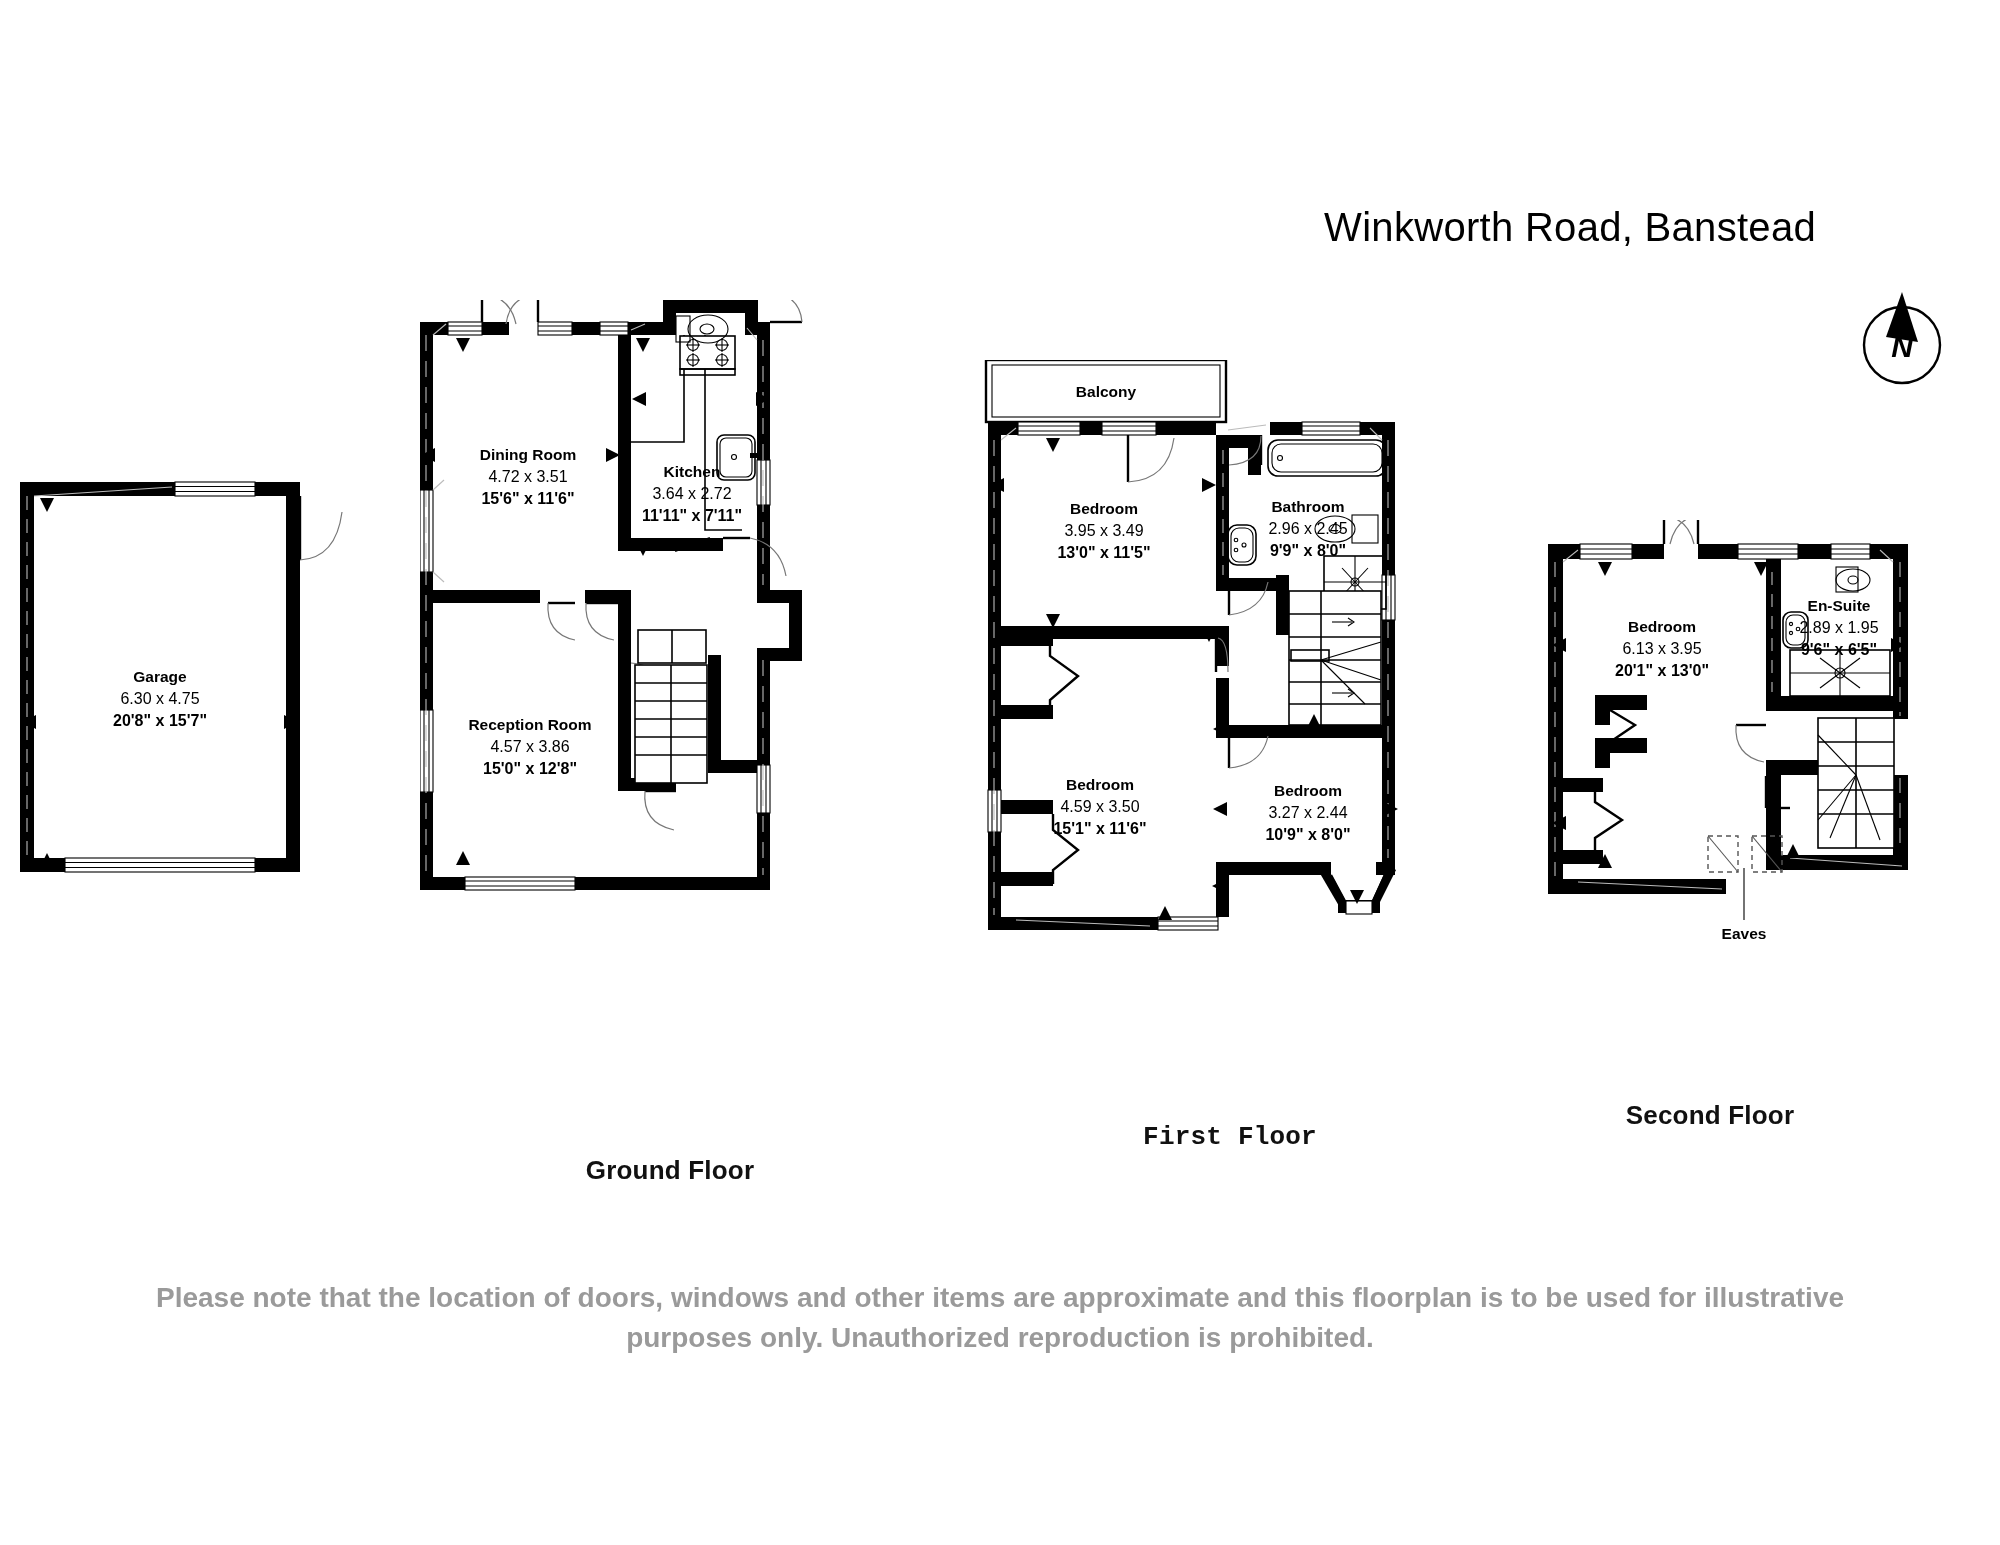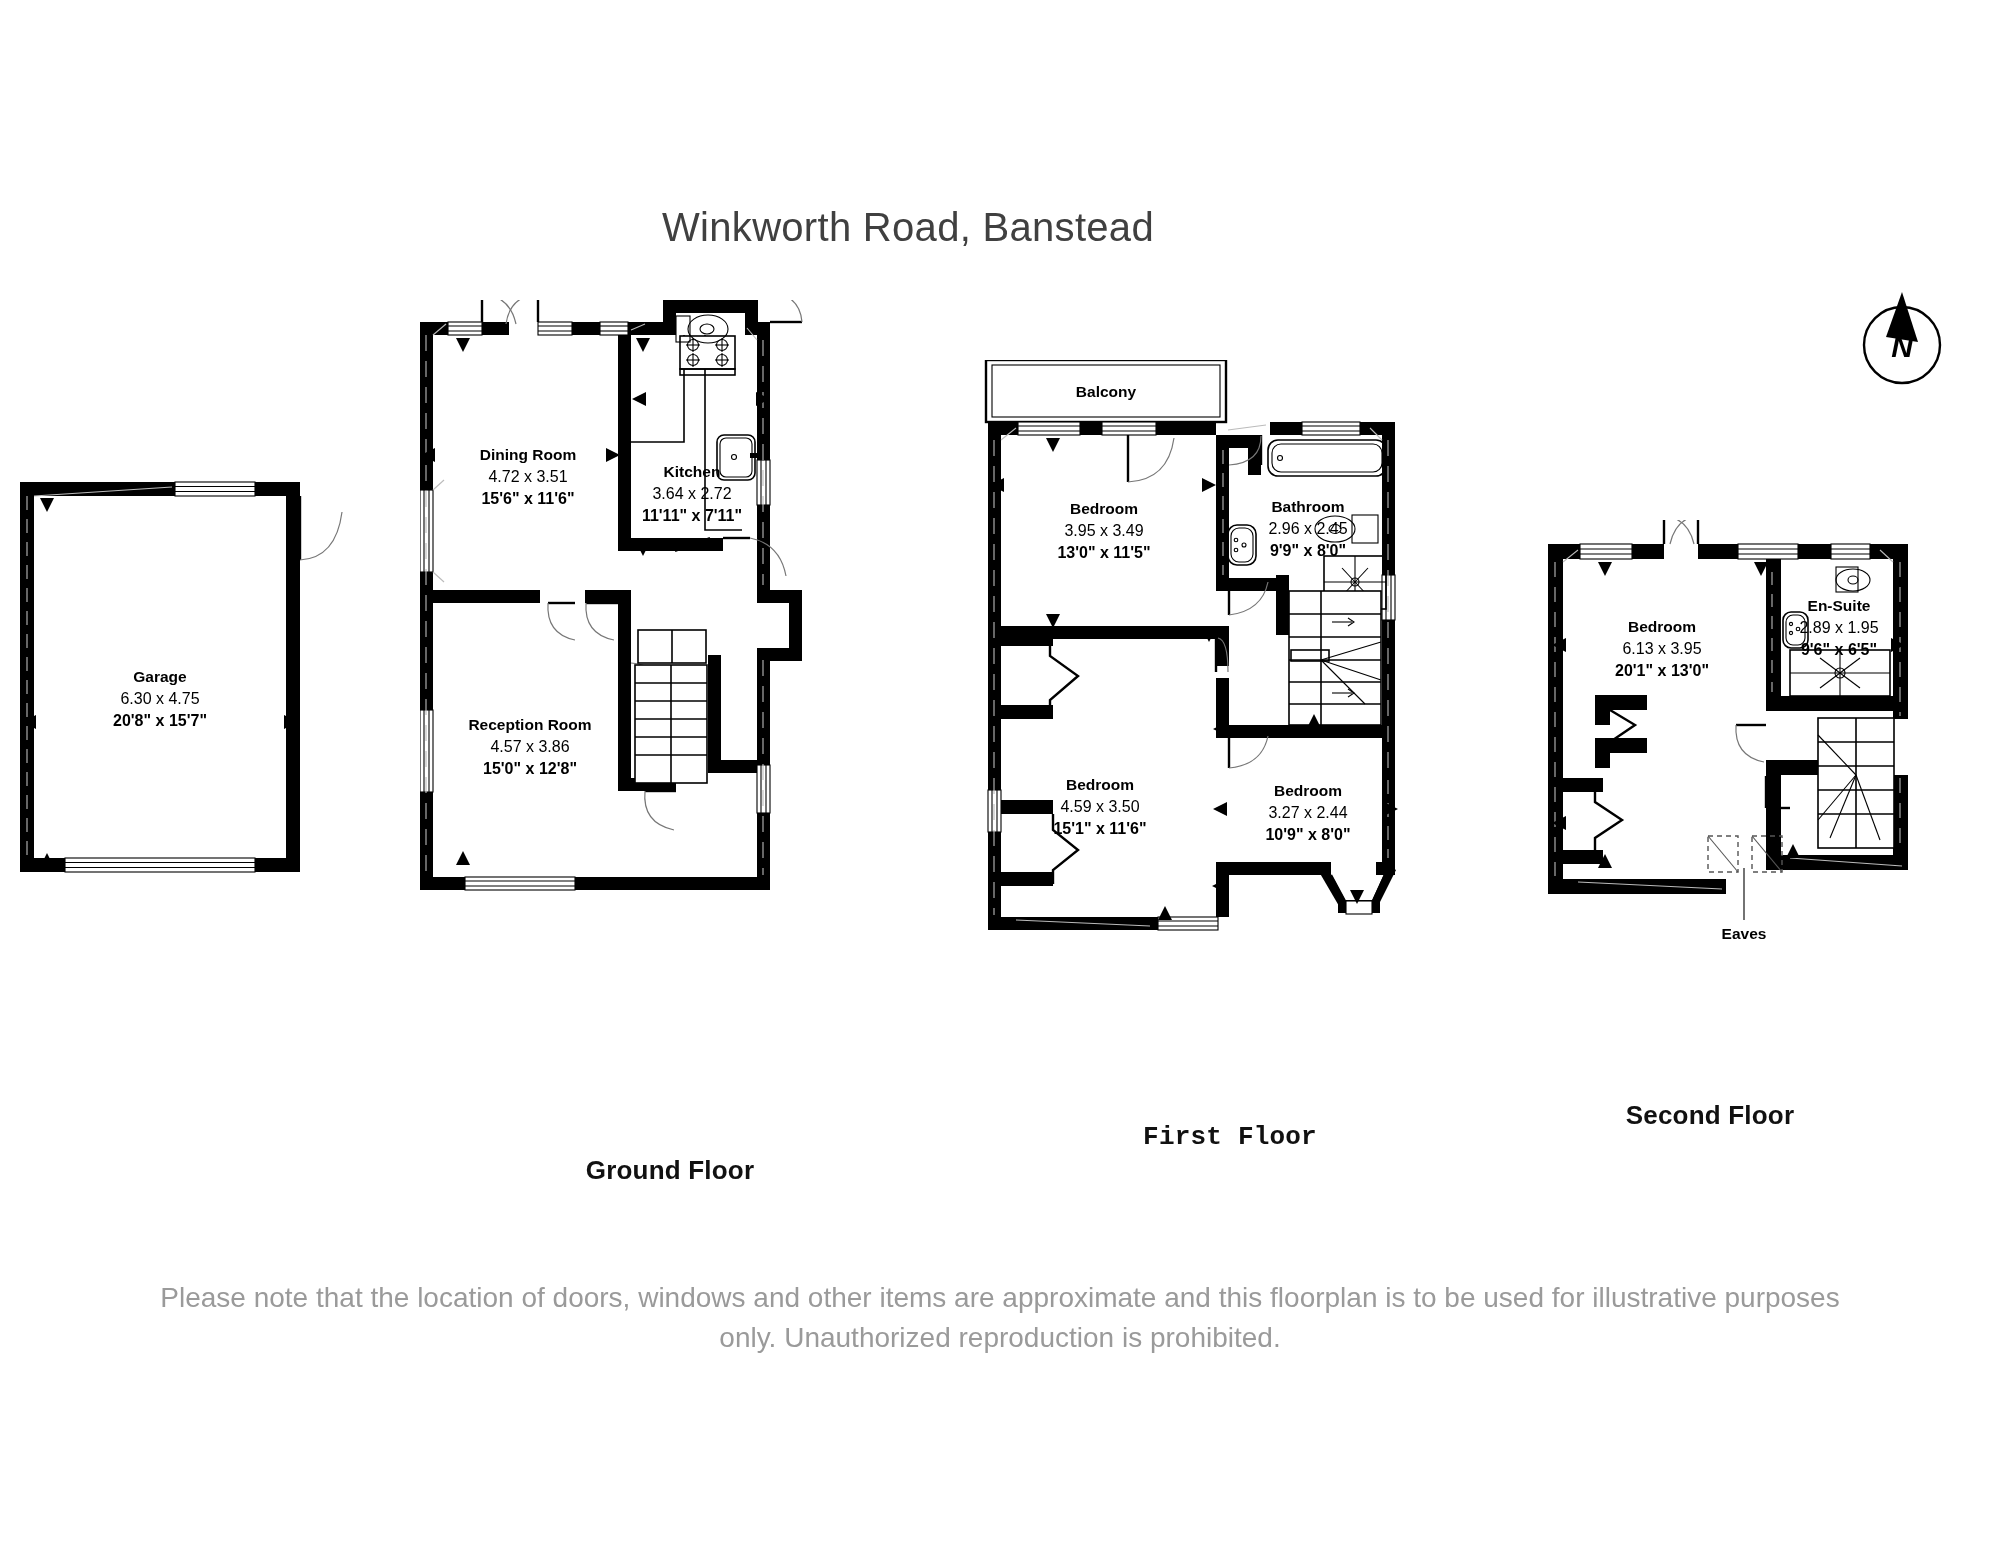--- a/index.html
+++ b/index.html
@@ -21,25 +21,25 @@
     left: 0; top: 0;
     width: 2000px;
     height: 1545px;
     background: #fff;
   }
   .title {
     position: absolute;
     left: 0;
     top: 205px;
     width: 1816px;
-    text-align: center;
+    text-align: right;
     font-size: 40px;
     font-weight: 400;
     letter-spacing: 0.3px;
-    color: #404040;
+    color: #000000;
   }
   .floor-caption {
     position: absolute;
     font-size: 26px;
     font-weight: bold;
     color: #111;
     text-align: center;
     letter-spacing: 0.2px;
   }
   #cap-ground { left: 560px; top: 1155px; width: 220px; }
@@ -48,21 +48,21 @@
 
   .disclaimer {
     position: absolute;
     left: 150px;
     top: 1278px;
     width: 1700px;
     text-align: center;
     font-size: 28px;
     line-height: 1.42;
     color: #9a9a9a;
-    font-weight: 400;
+    font-weight: 700;
   }
   svg { display: block; }
   .plan {
     position: absolute;
   }
   #svg-garage { left: 0px;   top: 430px; }
   #svg-ground { left: 420px; top: 300px; }
   #svg-first  { left: 980px; top: 360px; }
   #svg-second { left: 1540px;top: 520px; }
   #svg-compass{ left: 1840px;top: 280px; }

